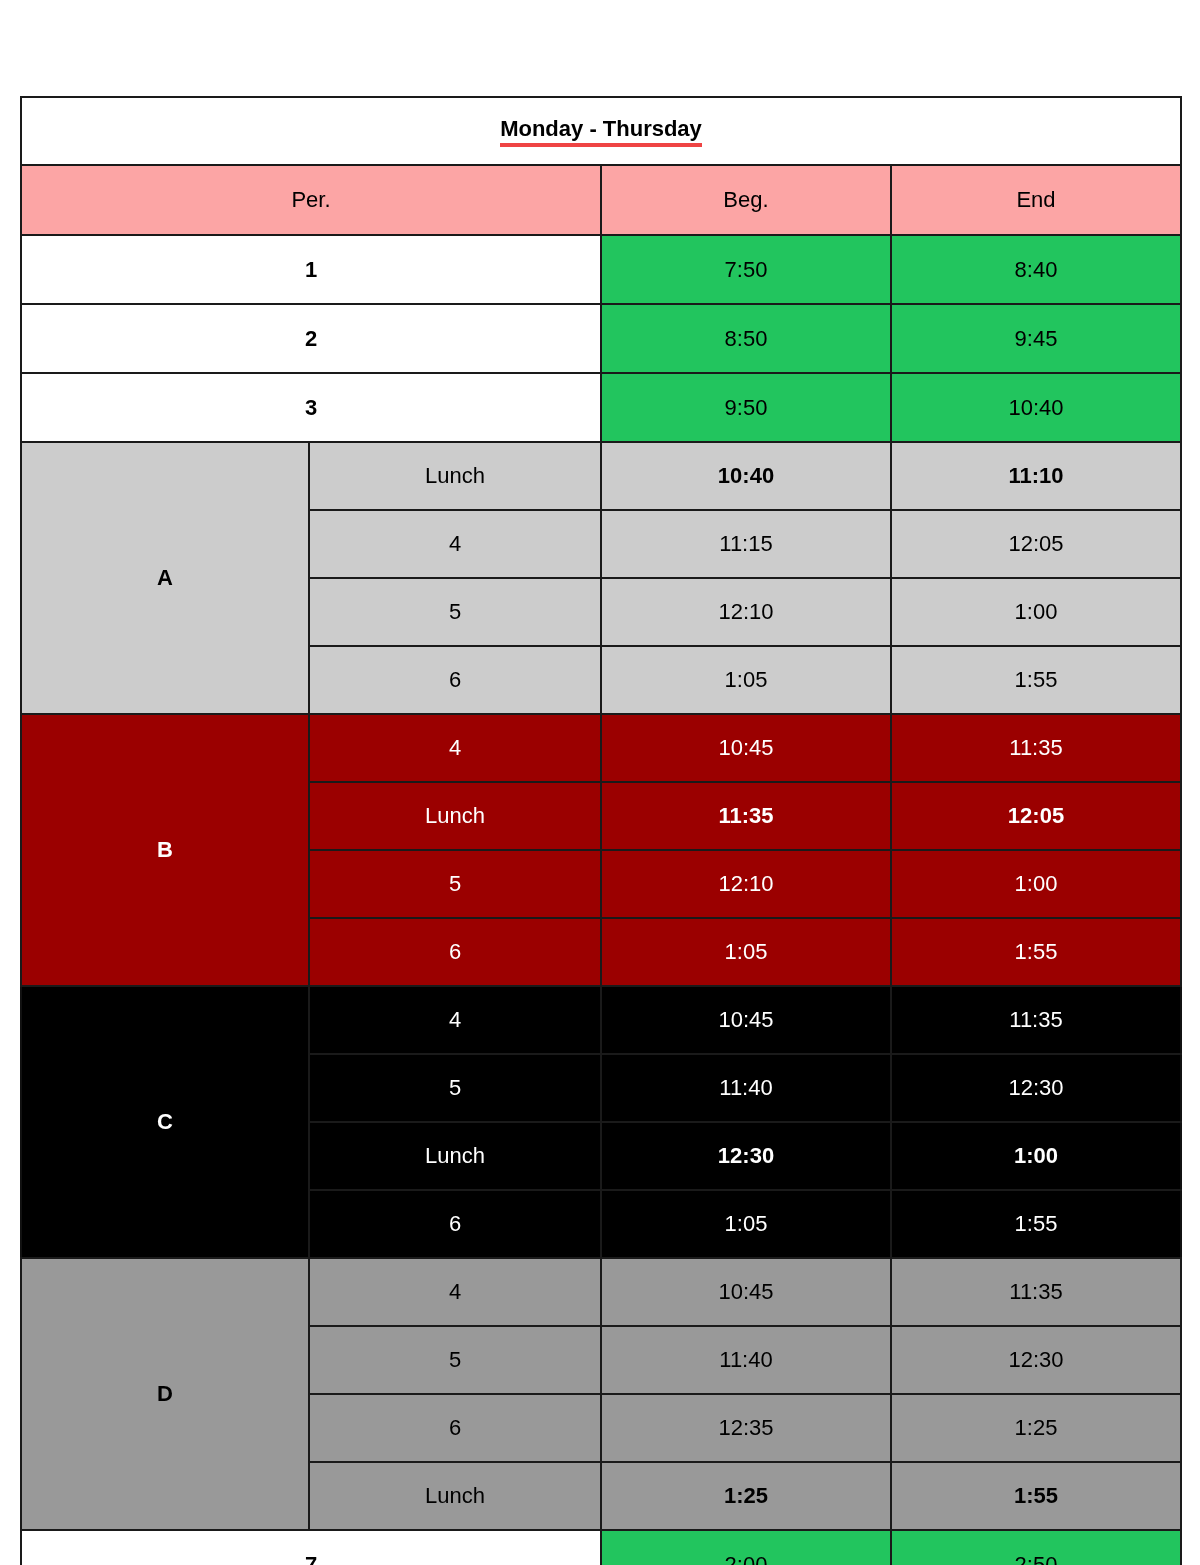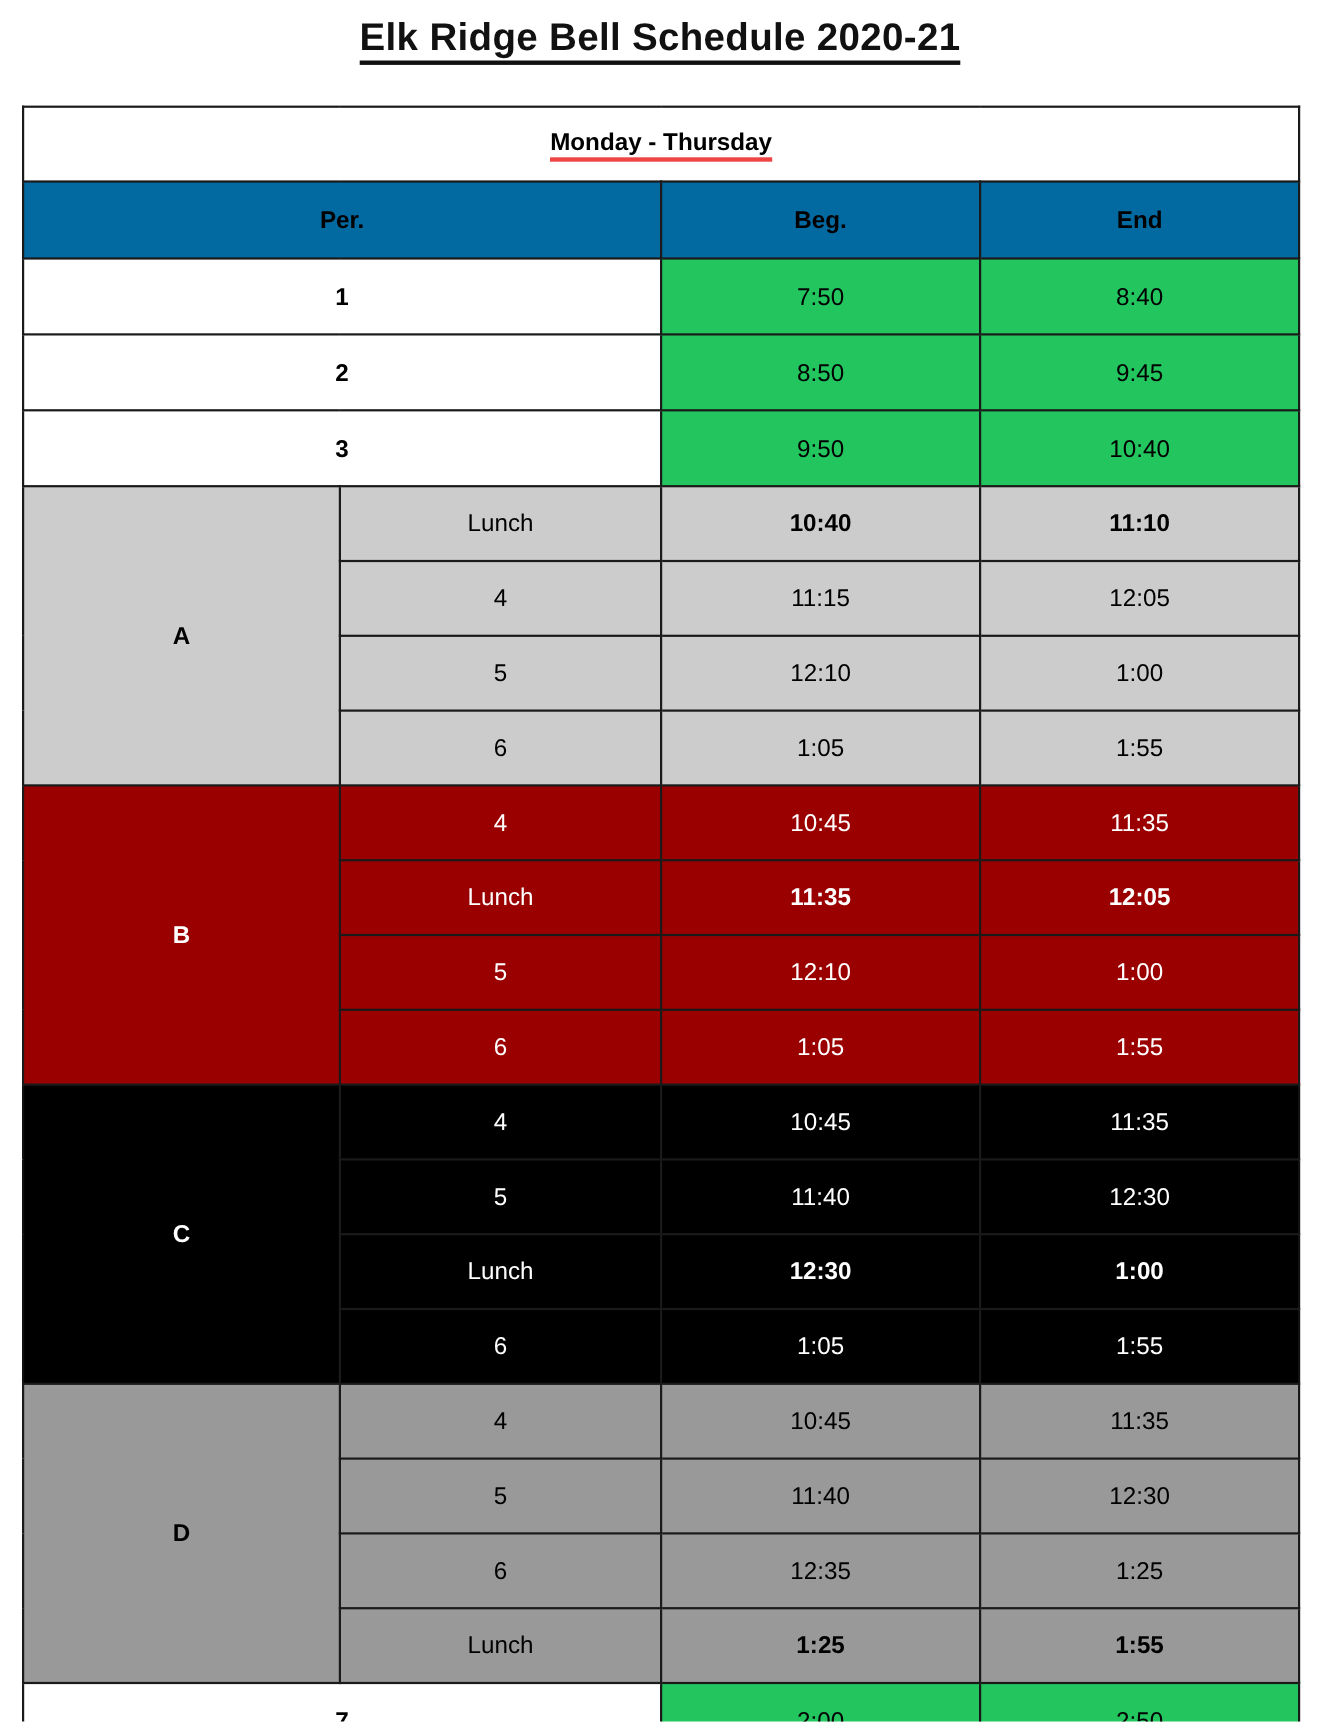--- a/index.html
+++ b/index.html
@@ -75,22 +75,22 @@
     background: #ffffff;
   }
   td.banner .u {
     display: inline-block;
     border-bottom: 4px solid #ef4444;
     padding-bottom: 1px;
   }
   td.colhead {
     height: 68px;
     font-size: 25px;
-    font-weight: bold;
-    background: #0369a1;
+    font-weight: normal;
+    background: #fca5a5;
   }
 
   
   td.plain-per {
     height: 67px;
     font-weight: bold;
     font-size: 23px;
     background: #ffffff;
   }
   td.plain-time {
@@ -133,23 +133,20 @@
   .blk-c td.edge-r { border-right-color: #111111; }
 
   
   .blk-d td { background: #999999; color: #000000; border-color: #1a1a1a; }
 </style>
 </head>
 <body>
 
 <div class="page">
 
-  <div class="doc-title">
-    <span class="u">Elk Ridge Bell Schedule 2020-21</span>
-  </div>
 
   <div class="sched-wrap">
     <table class="sched">
       <colgroup>
         <col class="c-group">
         <col class="c-per">
         <col class="c-beg">
         <col class="c-end">
       </colgroup>
       <tbody>

